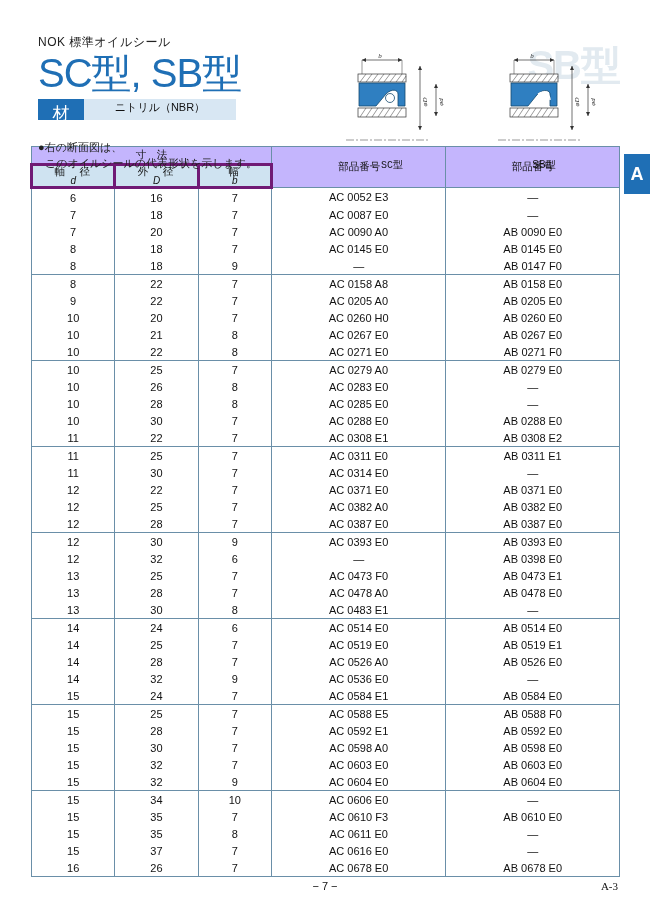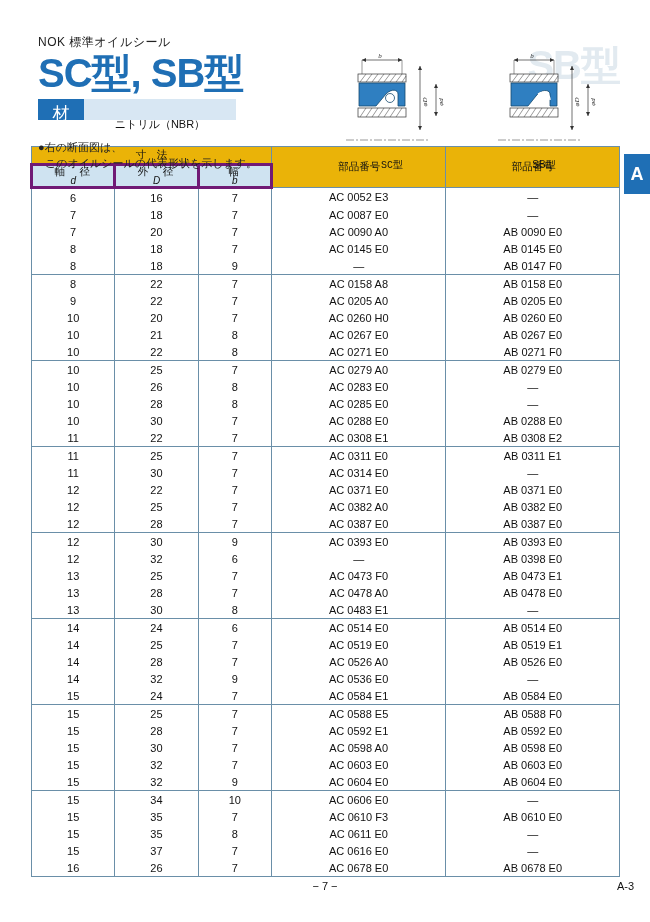--- a/index.html
+++ b/index.html
@@ -30,21 +30,21 @@
     box-sizing: border-box;
   }
   .brand-line {
     font-size: 12px;
     color: #222;
     letter-spacing: 0.5px;
     margin-bottom: 2px;
   }
   .big-title {
     font-size: 40px;
-    font-weight: bold;
+    font-weight: normal;
     color: #1f6fb5;
     letter-spacing: -1px;
     line-height: 1;
     margin: 2px 0 6px 0;
     font-family: "Liberation Sans", sans-serif;
   }
   .mat-row {
     display: flex;
     align-items: stretch;
     width: 198px;
@@ -59,21 +59,21 @@
     box-sizing: border-box;
     width: 46px;
     text-align: center;
   }
   .mat-value {
     background: #d8e7f3;
     color: #111;
     font-size: 11px;
     flex: 1;
     text-align: center;
-    padding-top: 18px;
+    padding-top: 1px;
     box-sizing: border-box;
   }
   .note {
     margin-top: 20px;
     font-size: 11px;
     line-height: 1.45;
     color: #222;
     max-width: 230px;
   }
 
@@ -137,21 +137,21 @@
   table.spec {
     border-collapse: collapse;
     width: 590px;
     font-size: 11px;
   }
   table.spec th, table.spec td {
     text-align: center;
     vertical-align: middle;
   }
   .hdr-top th {
-    background: #eab308;
+    background: #c4b5fd;
     border: 1px solid #6a8fa8;
     height: 16px;
     font-weight: normal;
     font-size: 10.5px;
     padding: 0;
   }
   .hdr-bottom th {
     background: #cfe3f1;
     border: 3px solid #701a75;
     height: 18px;
@@ -205,23 +205,24 @@
   }
   .page-num-center {
     position: absolute;
     left: 0; right: 0;
     text-align: center;
     font-size: 11px;
     color: #111;
   }
   .page-num-right {
     position: absolute;
-    right: 16px;
+    right: 32px;
     font-size: 11px;
     color: #111;
+    font-family: Liberation Serif, serif;
   }
 </style>
 </head>
 <body>
 
 <div class="page">
 
   <div class="header">
     <div class="brand-line">NOK 標準オイルシール</div>
     <div class="big-title">

